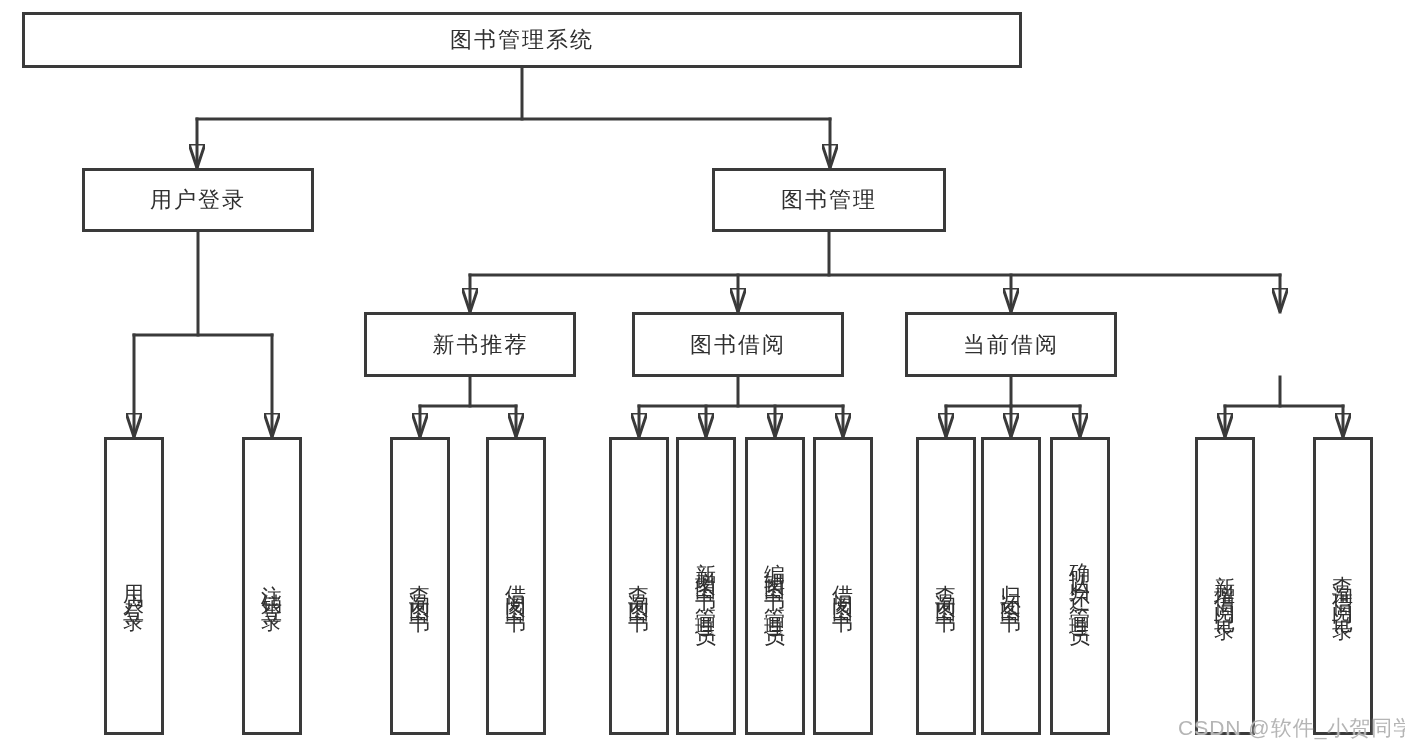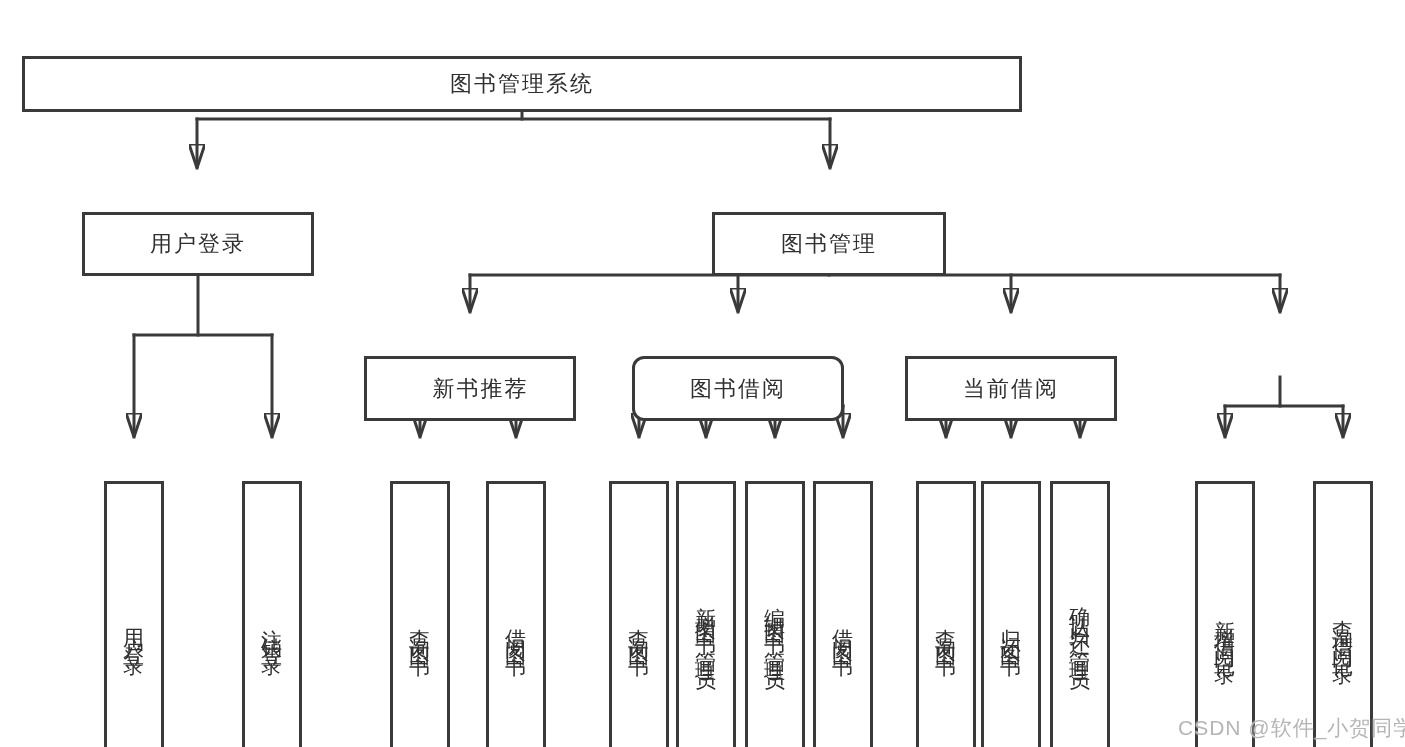--- a/index.html
+++ b/index.html
@@ -30,21 +30,20 @@
   }
   .box{
     position:absolute;
     box-sizing:border-box;
     border:3px solid var(--line);
     background:#ffffff;
     display:flex;
     align-items:center;
     justify-content:center;
     z-index:2;
-    margin-top:44px;
   }
   .hlabel{
     font-size:22px;
     letter-spacing:2px;
     white-space:nowrap;
   }
   .vlabel{
     writing-mode:vertical-rl;
     text-orientation:mixed;
     font-size:21px;
@@ -138,21 +137,21 @@
   <div class="box" style="left:82px;top:168px;width:232px;height:64px;">
     <span class="hlabel">用户登录</span>
   </div>
   <div class="box" style="left:712px;top:168px;width:234px;height:64px;text-align:center;">
     <span class="hlabel">图书管理</span>
   </div>
 
   <div class="box" style="left:364px;top:312px;width:212px;height:65px;padding-left:21px;">
     <span class="hlabel">新书推荐</span>
   </div>
-  <div class="box" style="left:632px;top:312px;width:212px;height:65px;border-radius:12px;">
+  <div class="box" style="left:632px;top:312px;width:212px;height:65px;">
     <span class="hlabel">图书借阅</span>
   </div>
   <div class="box" style="left:905px;top:312px;width:212px;height:65px;align-items:center;">
     <span class="hlabel">当前借阅</span>
   </div>
 
   <div class="box" style="left:104px;top:437px;width:60px;height:298px;">
     <span class="vlabel">用户登录</span>
   </div>
   <div class="box" style="left:242px;top:437px;width:60px;height:298px;">

